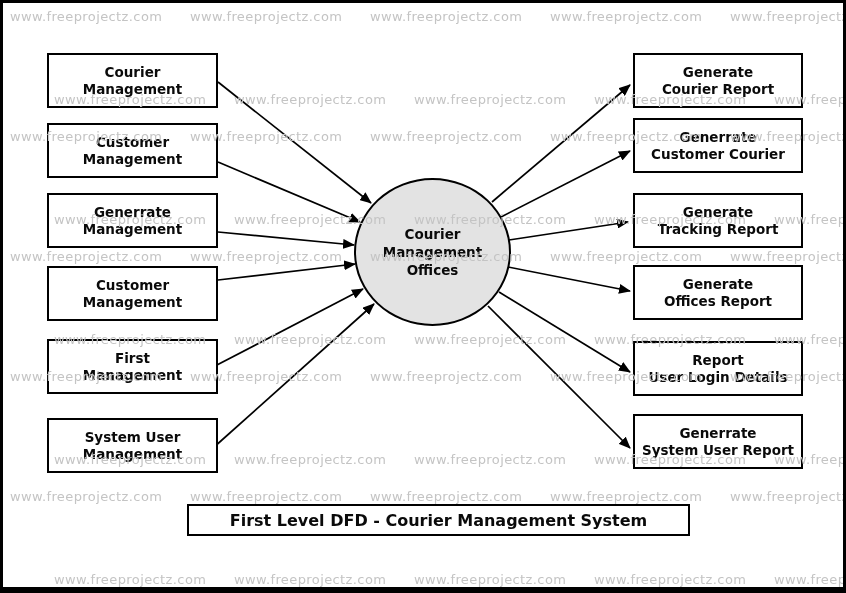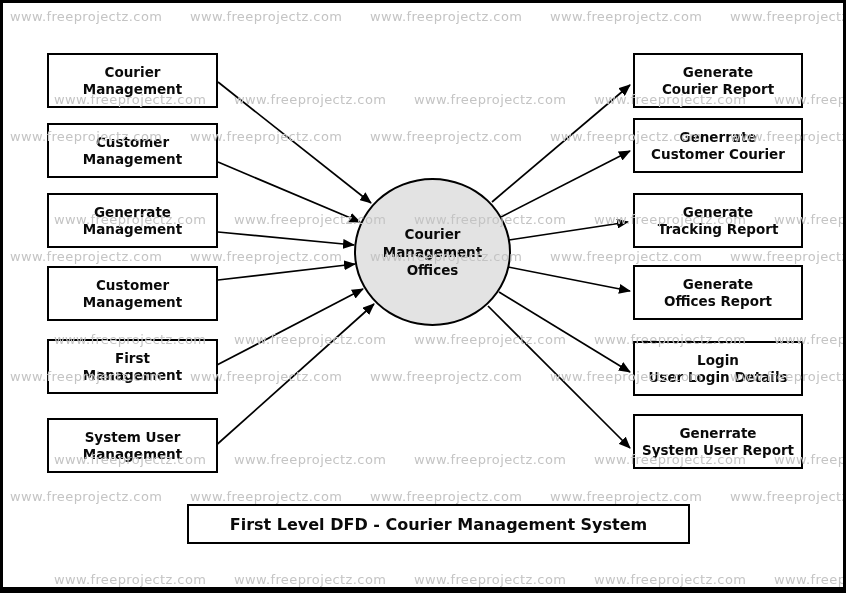--- a/index.html
+++ b/index.html
@@ -58,21 +58,21 @@
     flex-direction: column;
     justify-content: center;
     align-items: center;
     text-align: center;
     z-index: 20;
   }
   .process .line { line-height: 18px; }
   .title-box {
     position: absolute;
     left: 187px; top: 504px;
-    width: 503px; height: 40px;
+    width: 503px; height: 32px;
     box-sizing: border-box;
     border: 2px solid #000;
     background: #fff;
     display: flex;
     justify-content: center;
     align-items: center;
     z-index: 20;
   }
   .title-box .title-text {
     font-weight: bold;
@@ -159,21 +159,21 @@
   </div>
   <div class="box rcol" style="top:193px">
     <span class="line">Generate</span>
     <span class="line">Tracking Report</span>
   </div>
   <div class="box rcol" style="top:265px">
     <span class="line">Generate</span>
     <span class="line">Offices Report</span>
   </div>
   <div class="box rcol" style="top:341px">
-    <span class="line">Login</span>
+    <span class="line">Report</span>
     <span class="line">User Login Details</span>
   </div>
   <div class="box rcol" style="top:414px">
     <span class="line">Generrate</span>
     <span class="line">System User Report</span>
   </div>
 
   <div class="title-box">
     <span class="title-text">First Level DFD - Courier Management System</span>
   </div>

